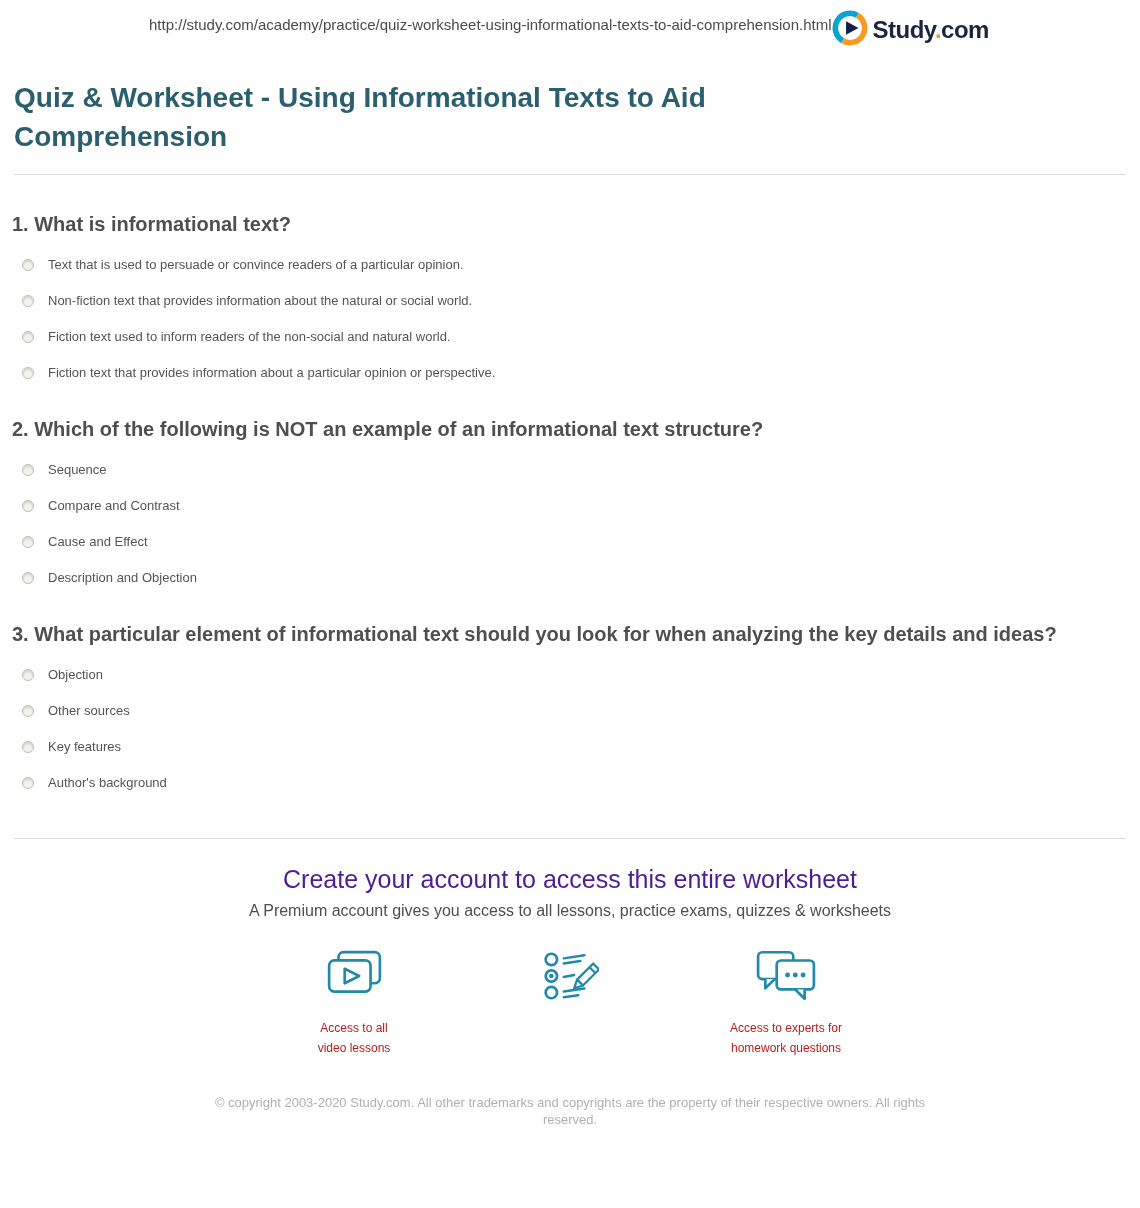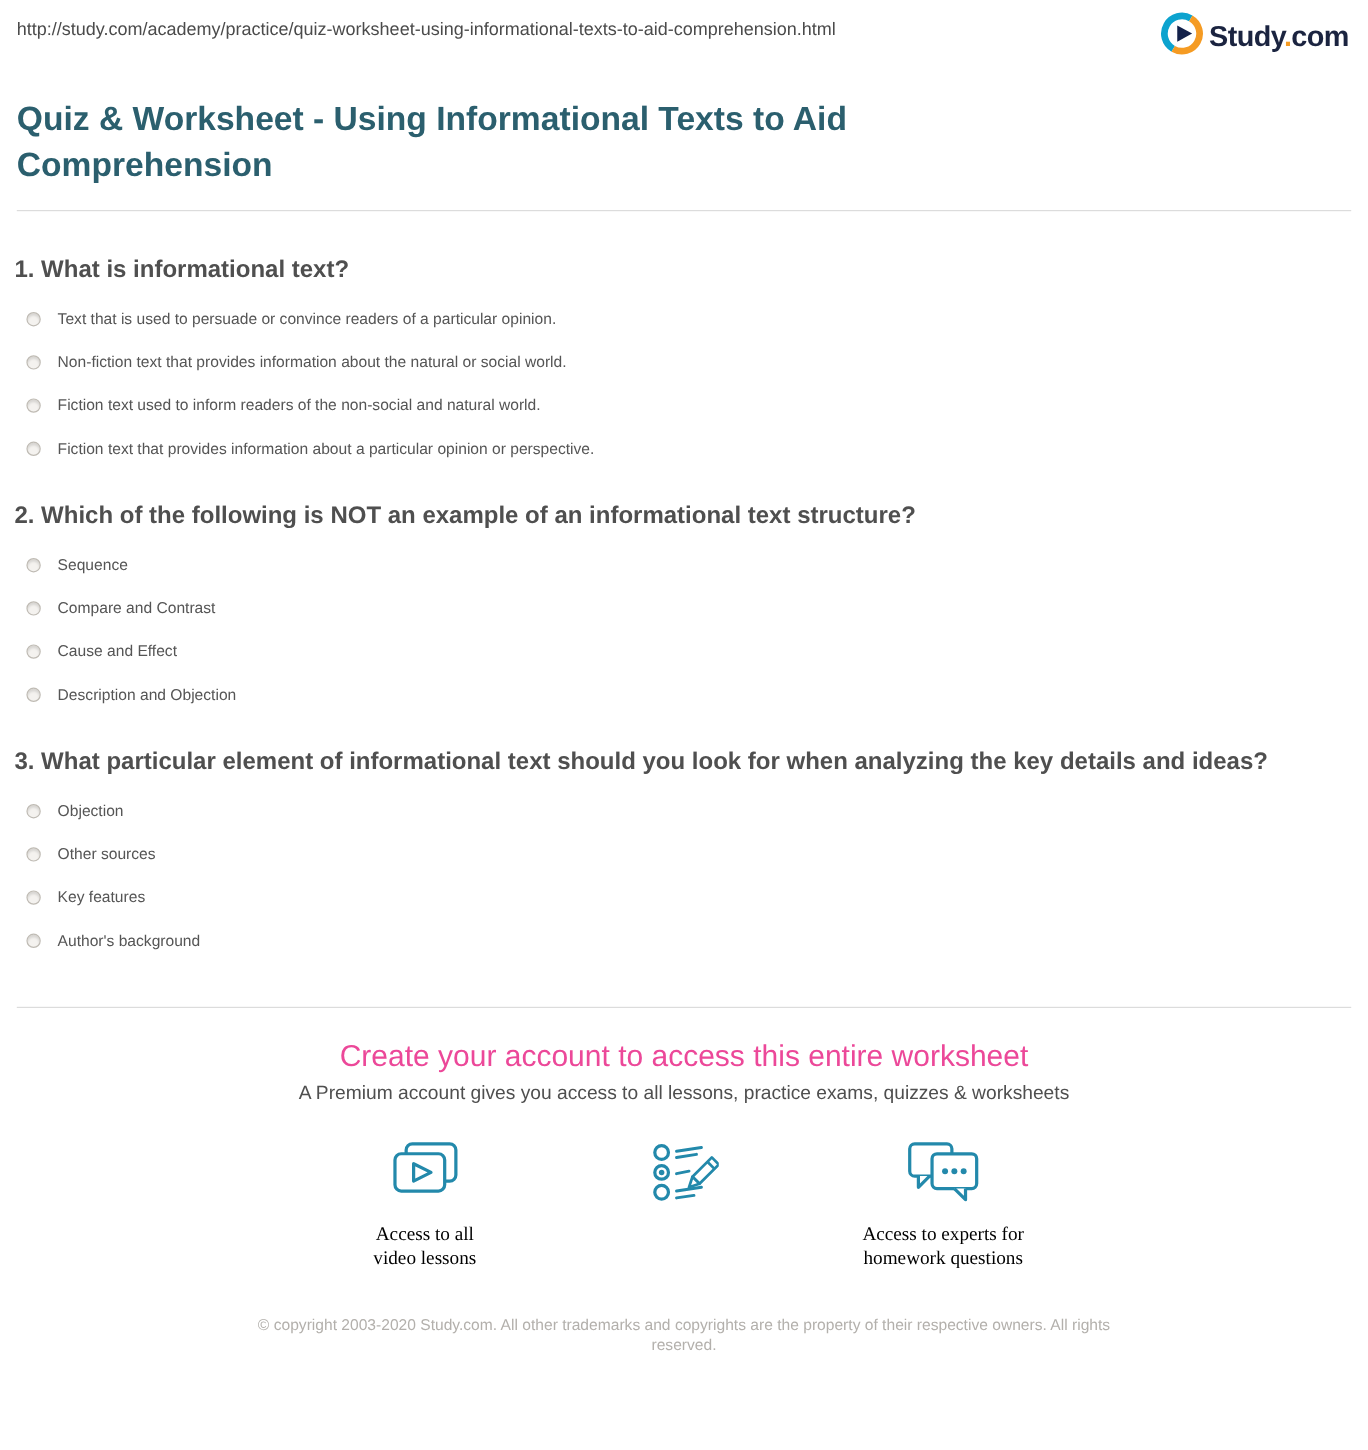--- a/index.html
+++ b/index.html
@@ -7,21 +7,21 @@
   body {
     width: 1140px;
     background: #ffffff;
     font-family: "Liberation Sans", sans-serif;
     color: #555555;
   }
 
   
   .topbar {
     display: flex;
-    justify-content: space-between;
+    justify-content: center;
     align-items: flex-start;
     padding: 10px 16px 0 14px;
   }
   .url {
     font-size: 15px;
     color: #4b4b4b;
     margin-top: 6px;
   }
   .logo {
     display: flex;
@@ -81,21 +81,21 @@
     color: #555555;
   }
   .quiz-bottom-space { height: 48px; }
 
   
   .cta { text-align: center; }
   .cta-heading {
     margin: 26px 0 0 0;
     font-size: 25px;
     font-weight: 400;
-    color: #ec4899;
+    color: #4c1d95;
     cursor: pointer;
   }
   .cta-sub {
     margin-top: 8px;
     font-size: 16px;
     color: #4f4f4f;
   }
   .features {
     display: flex;
     justify-content: center;
@@ -104,26 +104,25 @@
   }
   .feature {
     width: 200px;
     display: flex;
     flex-direction: column;
     align-items: center;
   }
   .feature-icon { height: 60px; display: flex; align-items: center; }
   .feature-label {
     margin-top: 12px;
-    font-size: 16px;
+    font-size: 12px;
     line-height: 20px;
-    color: #000000;
+    color: #b91c1c;
     white-space: pre-line;
     text-align: center;
-    font-family: Liberation Serif, serif;
   }
 
   
   .footer {
     margin: 36px auto 0 auto;
     max-width: 730px;
     text-align: center;
     font-size: 13px;
     line-height: 17px;
     color: #b3b0ac;

